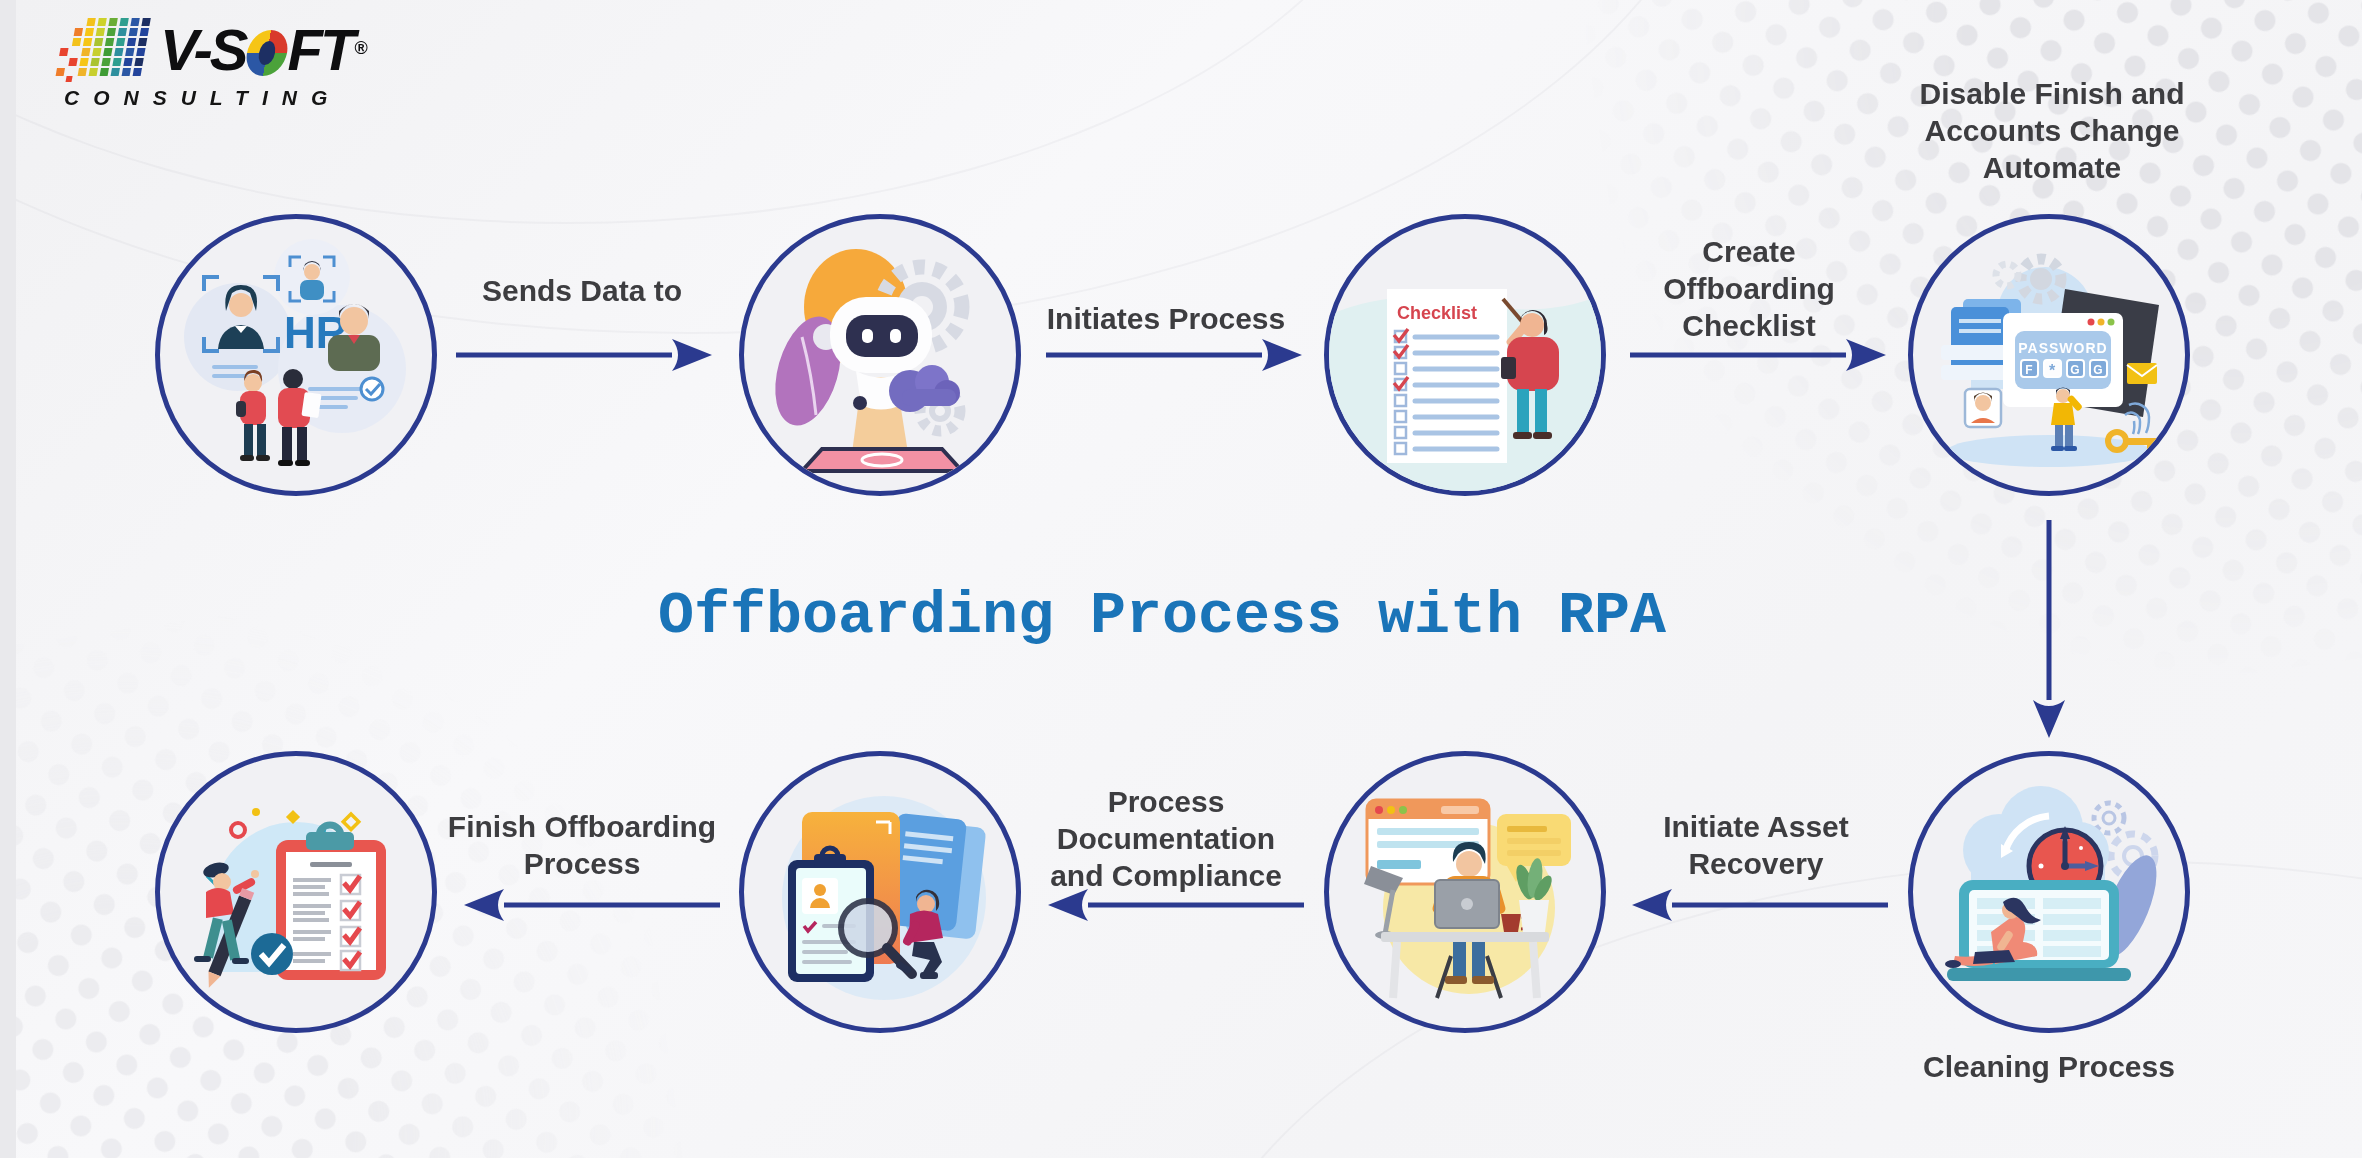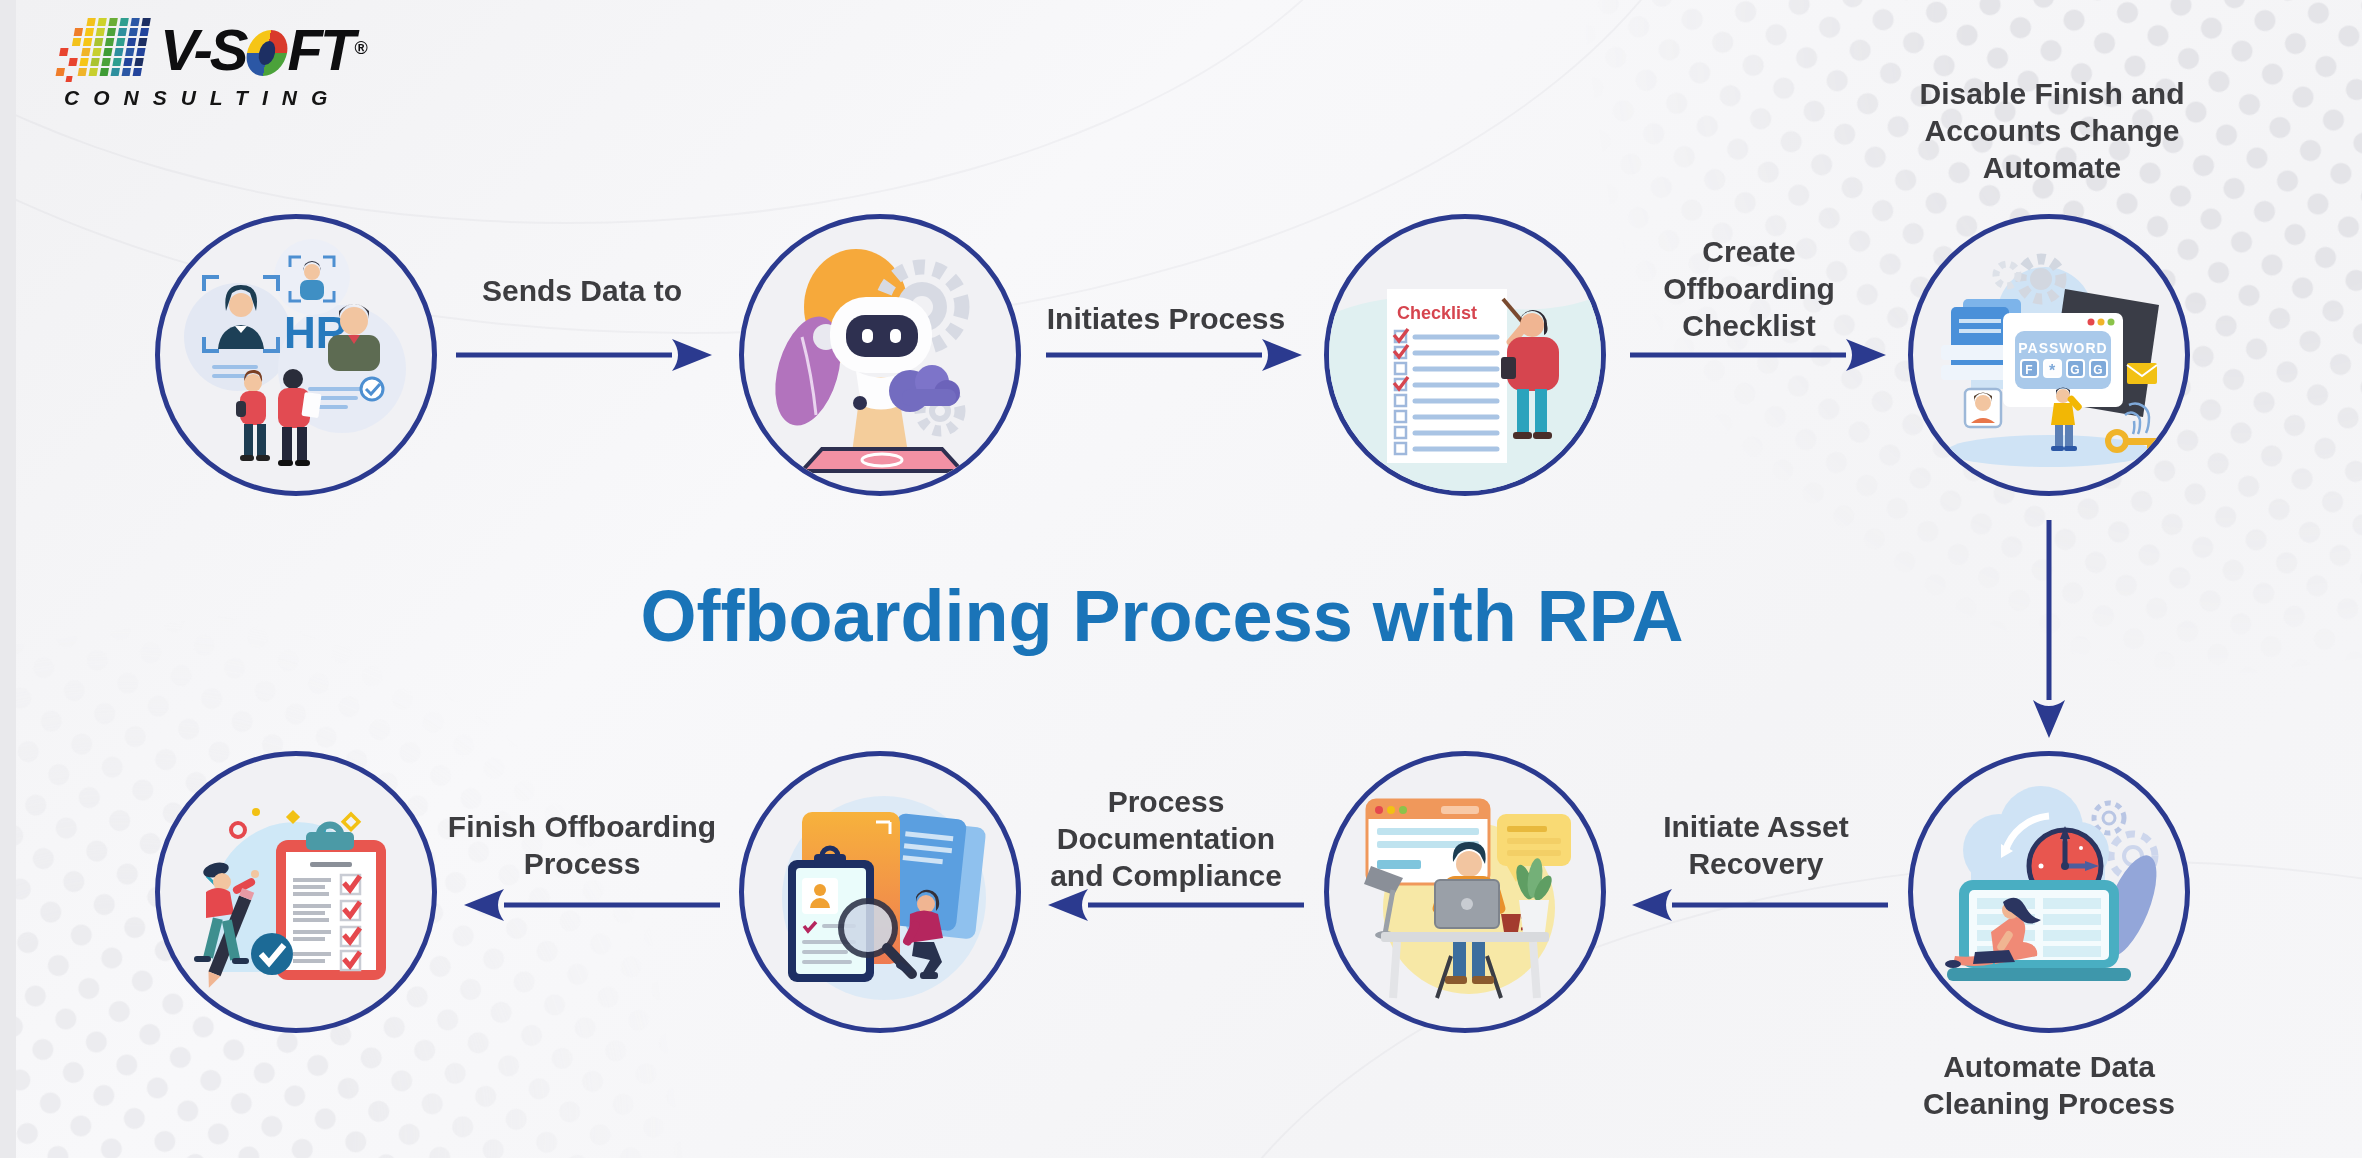--- a/index.html
+++ b/index.html
@@ -25,21 +25,21 @@
   .logo-row{display:flex;align-items:flex-start;}
   .logo-word{font-size:58px;font-weight:bold;font-style:italic;color:#0e0e10;letter-spacing:-3px;line-height:64px;display:flex;align-items:center;}
   .logo-o{display:inline-block;position:relative;width:40px;height:46px;border-radius:50%;margin:0 1px;top:3px;
     background:conic-gradient(#d93a2b 0 25%,#4ba23a 25% 50%,#2b57a5 50% 75%,#f6c516 75% 100%);
     transform:skewX(-10deg);}
   .logo-o i{position:absolute;left:50%;top:50%;width:16px;height:24px;margin:-12px 0 0 -8px;border-radius:50%;background:#1d2f63;}
   .logo-reg{font-size:18px;font-weight:bold;color:#0e0e10;position:relative;top:-2px;left:2px;font-style:normal;}
   .logo-tagline{font-size:21px;font-weight:bold;font-style:italic;letter-spacing:14px;color:#141414;margin-top:2px;padding-left:6px;white-space:nowrap;}
   
   .title{position:absolute;top:570px;left:0;width:2292px;text-align:center;
-    font-size:72px;font-weight:bold;color:#1a74b8;letter-spacing:0;line-height:92px;}
+    font-size:60px;font-weight:bold;color:#1a74b8;letter-spacing:0;line-height:92px;font-family:Liberation Mono, monospace;}
   
   .node{position:absolute;width:272px;height:272px;border:5px solid #2b3a8f;border-radius:50%;
     background:#f1f1f4;overflow:hidden;box-sizing:content-box;}
   .node svg{width:100%;height:100%;display:block;}
   
   .step-label{position:absolute;color:#3d3d40;font-weight:600;font-size:30px;line-height:37px;text-align:center;}
   .step-label span{display:block;}
   .arrow{position:absolute;}
   .arrow line{stroke:#2b3a8f;stroke-width:5;}
   .arrow path{fill:#2b3a8f;}
@@ -602,21 +602,20 @@
     <span>Accounts Change</span>
     <span>Automate</span>
   </div>
 
   <svg class="arrow" style="left:2015px;top:514px;" width="36" height="228">
     <line x1="18" y1="6" x2="18" y2="186"></line>
     <path d="M2,186 L18,224 L34,186 Q18,198 2,186 Z"></path>
   </svg>
 
   <div class="step-label" style="left:1833px;top:1048px;width:400px;">
-    <span>Automate Data</span>
     <span>Cleaning Process</span>
   </div>
 
   <div class="step-label" style="left:1560px;top:808px;width:360px;">
     <span>Initiate Asset</span>
     <span>Recovery</span>
   </div>
   <svg class="arrow" style="left:1608px;top:887px;" width="272" height="36">
     <path d="M48,2 L8,18 L48,34 Q36,18 48,2 Z"></path>
     <line x1="48" y1="18" x2="264" y2="18"></line>

